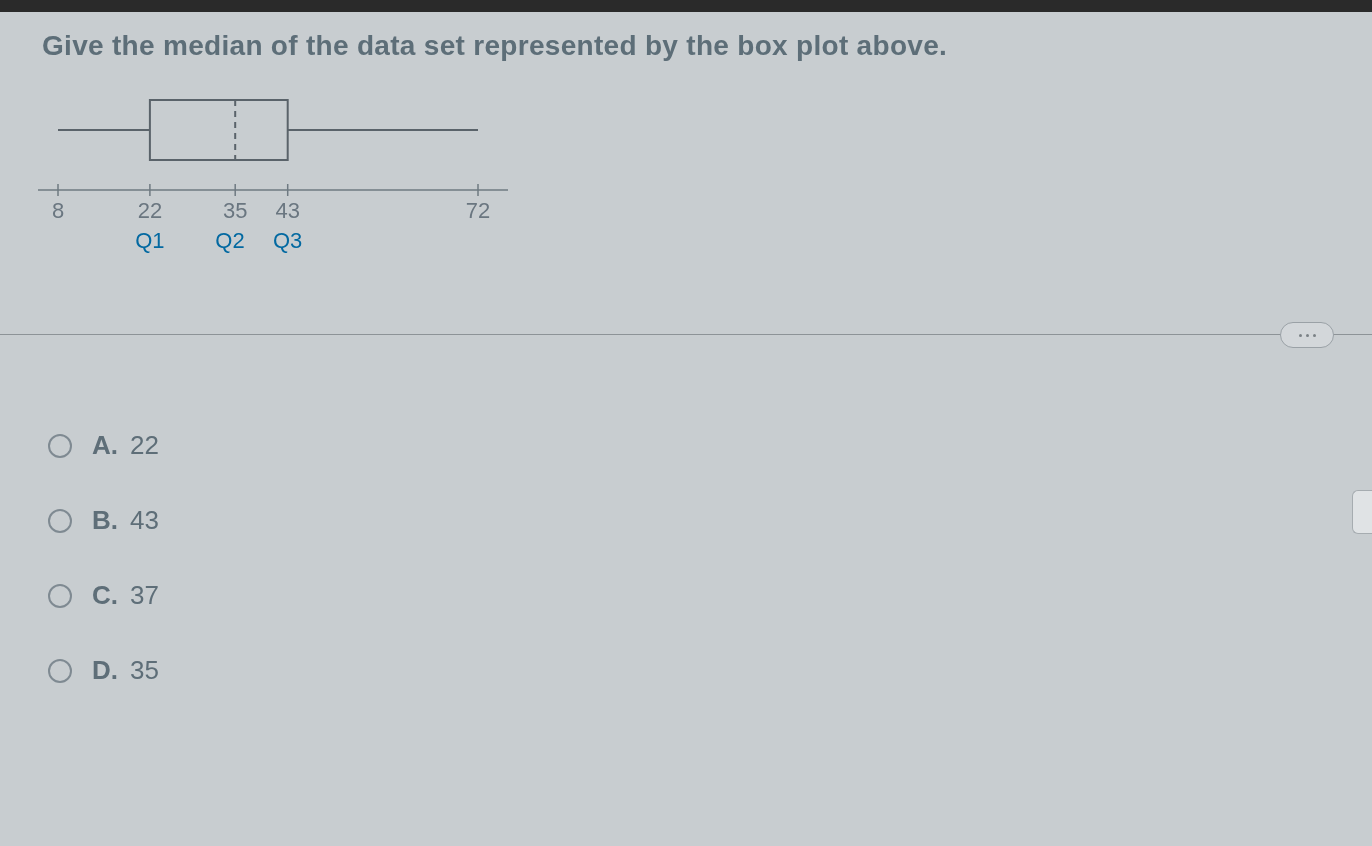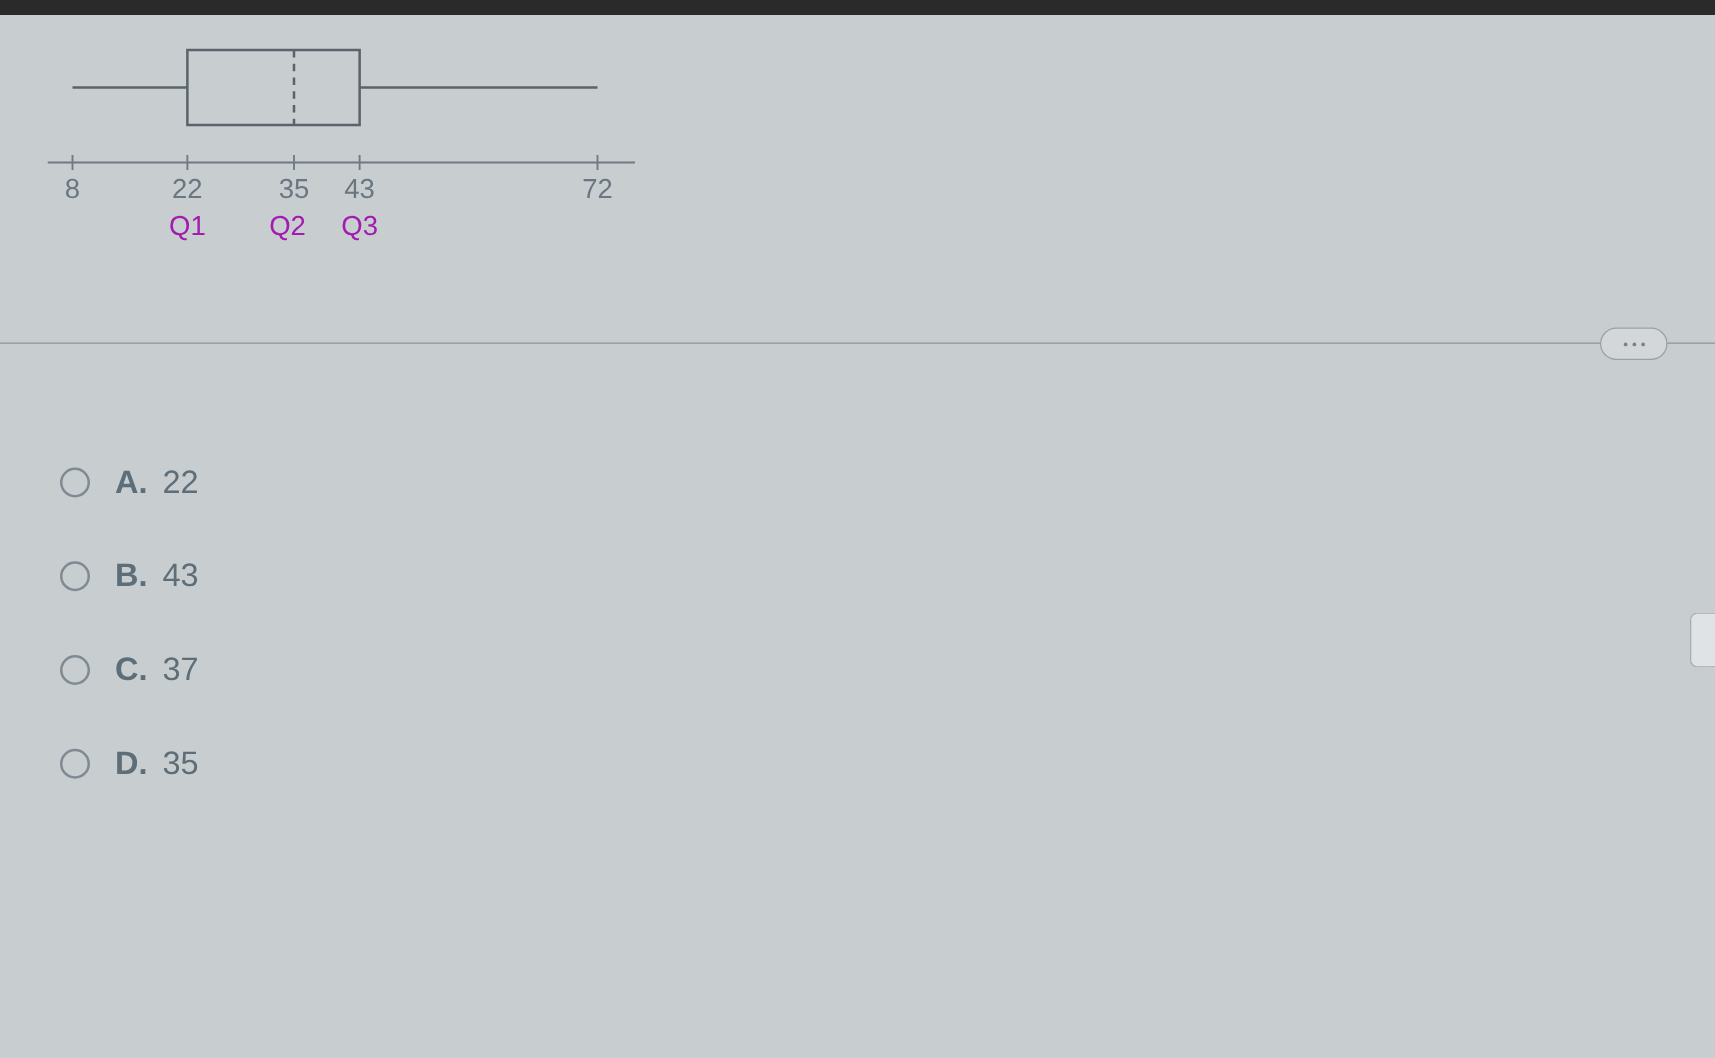--- a/index.html
+++ b/index.html
@@ -38,21 +38,21 @@
     font-size: 22px;
     color: #6a7680;
     font-weight: 500;
     text-align: center;
     transform: translateX(-50%);
   }
   .axis-tick-sub {
     position: absolute;
     top: 138px;
     font-size: 22px;
-    color: #a21caf;
+    color: #0369a1;
     font-weight: 500;
     text-align: center;
     transform: translateX(-50%);
   }
   .divider-row {
     position: relative;
     height: 2px;
     margin-top: 64px;
     margin-left: -42px;
     margin-right: -28px;
@@ -121,20 +121,21 @@
     border-radius: 6px 0 0 6px;
   }
 </style>
 </head>
 <body>
 
 <div class="topbar"></div>
 
 <div class="content">
 
+  <div class="question-text">Give the median of the data set represented by the box plot above.</div>
 
   <div class="boxplot-area">
     <svg class="boxplot-svg" width="470" height="180">
 
       <line x1="0" y1="100" x2="470" y2="100" stroke="#6f7a82" stroke-width="1.5"></line>
 
       <line x1="20" y1="94" x2="20" y2="106" stroke="#6f7a82" stroke-width="1.5"></line>
       <line x1="111.9" y1="94" x2="111.9" y2="106" stroke="#6f7a82" stroke-width="1.5"></line>
       <line x1="197.2" y1="94" x2="197.2" y2="106" stroke="#6f7a82" stroke-width="1.5"></line>
       <line x1="249.7" y1="94" x2="249.7" y2="106" stroke="#6f7a82" stroke-width="1.5"></line>

